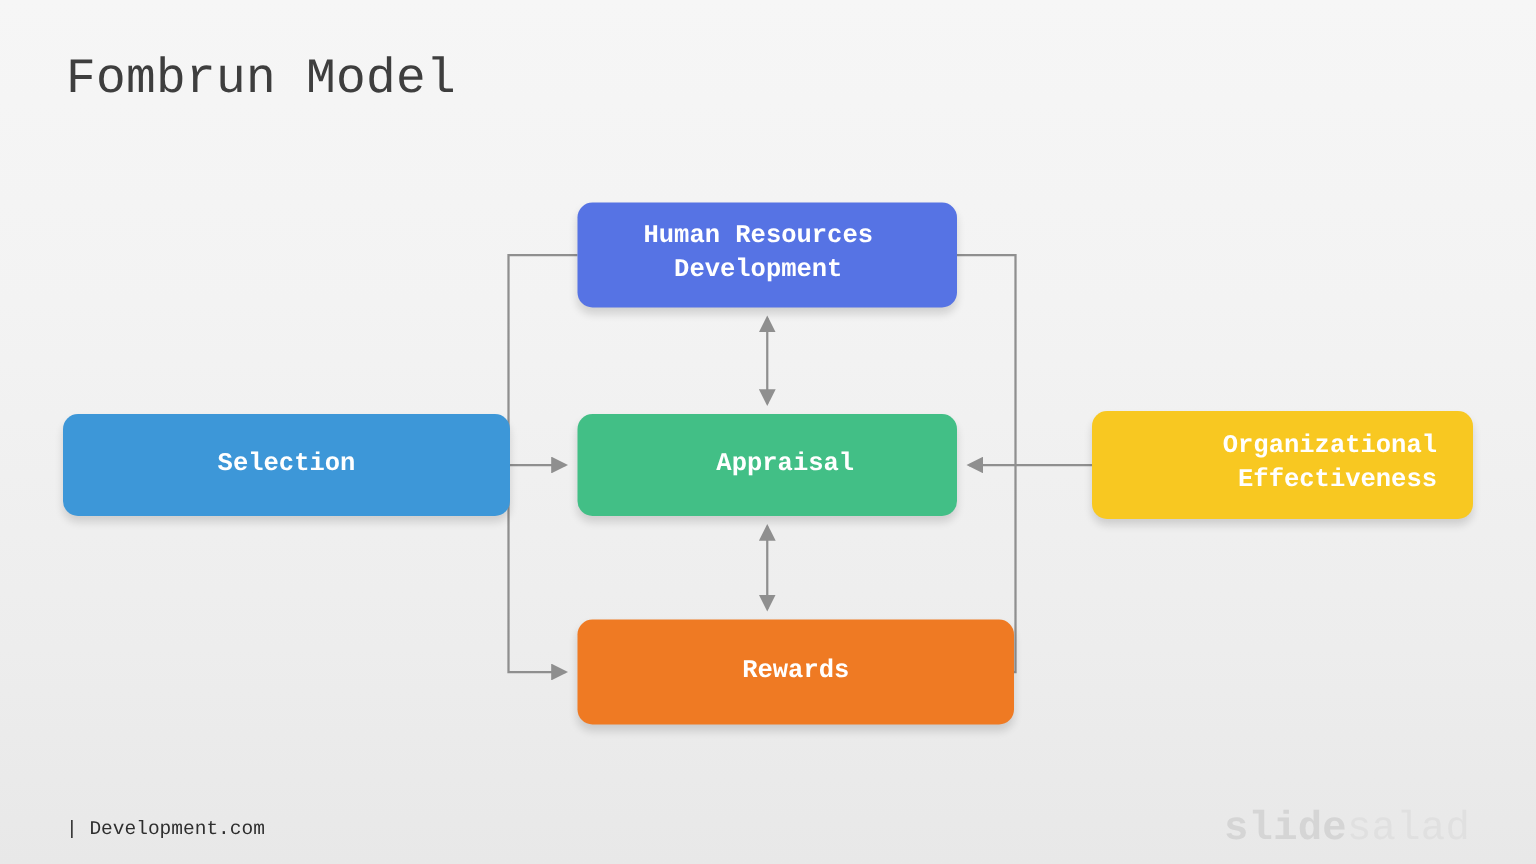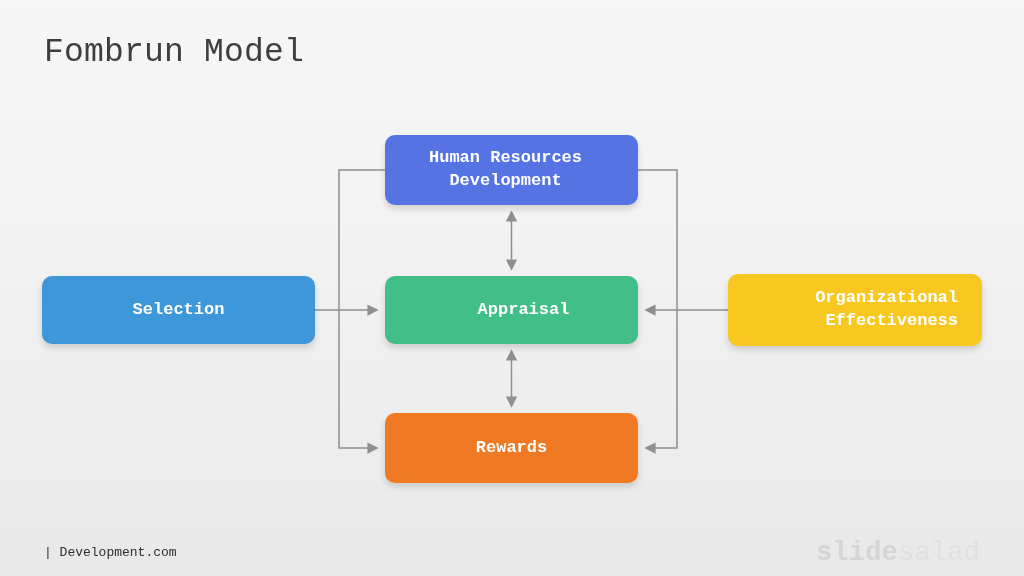--- a/index.html
+++ b/index.html
@@ -39,24 +39,24 @@
     border-radius: 10px;
     color: #ffffff;
     font-size: 17px;
     font-weight: 700;
     line-height: 1.35;
     padding: 0 24px;
     box-sizing: border-box;
     box-shadow: 0 4px 6px rgba(0,0,0,0.14);
   }
   .node-hrd       { left: 385px; top: 135px; width: 253px; height: 70px; padding-left: 12px; }
-  .node-selection { left: 42px;  top: 276px; width: 273px; height: 68px; }
+  .node-selection { left: 42px;  top: 276px; width: 298px; height: 68px; }
   .node-appraisal { left: 385px; top: 276px; width: 253px; height: 68px; padding-left: 48px; }
   .node-orgeff    { left: 728px; top: 274px; width: 254px; height: 72px; text-align: right; }
-  .node-rewards   { left: 385px; top: 413px; width: 253px; height: 70px; }
+  .node-rewards   { left: 385px; top: 413px; width: 291px; height: 70px; }
   .footer-credit {
     position: absolute;
     left: 44px;
     bottom: 16px;
     font-size: 13px;
     color: #2e2e2e;
   }
   .watermark {
     position: absolute;
     right: 44px;

